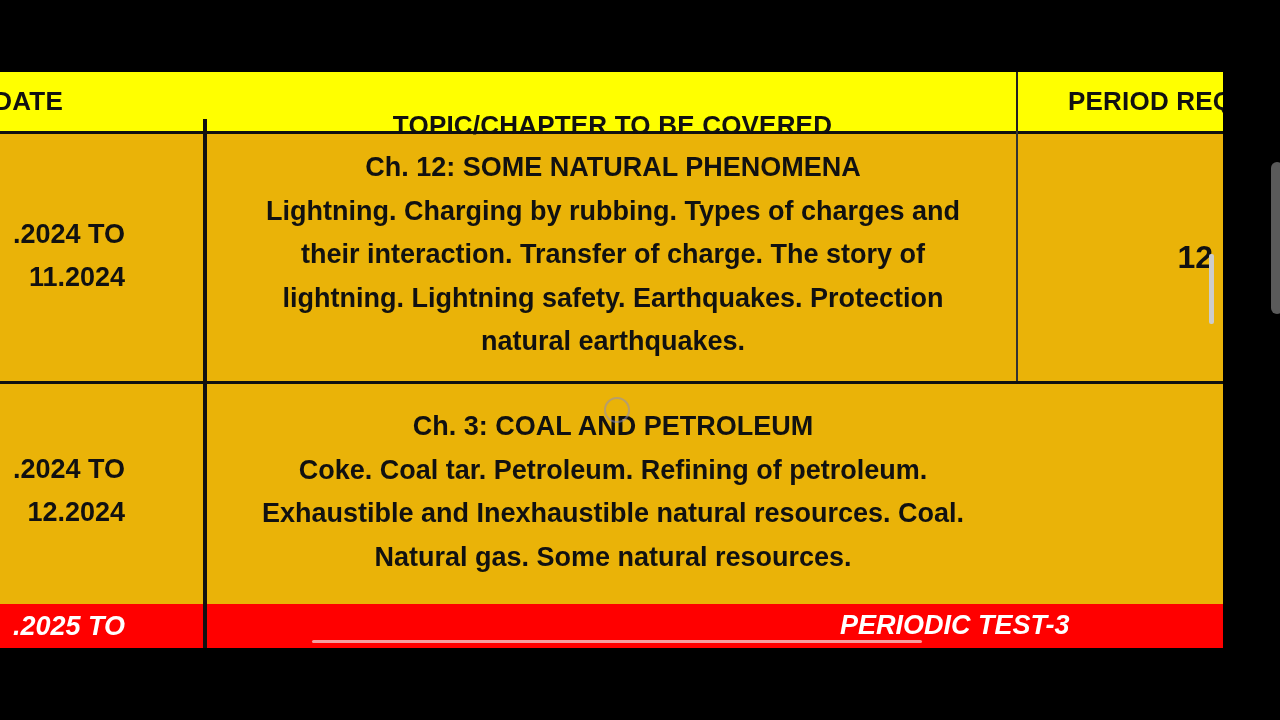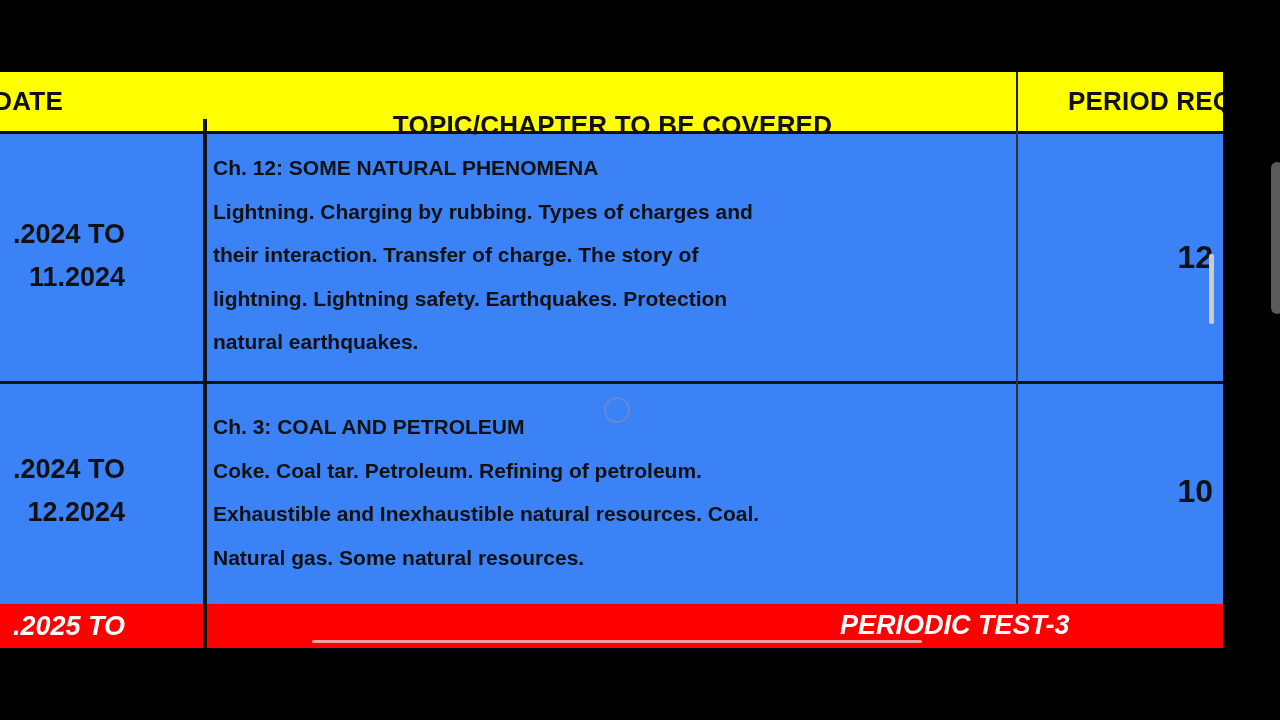--- a/index.html
+++ b/index.html
@@ -3,39 +3,39 @@
   <meta charset="utf-8">
   <style>
     html, body { margin: 0; padding: 0; }
     body {
       width: 1280px; height: 720px; background: #000; overflow: hidden;
       position: relative;
       font-family: "Liberation Sans", "DejaVu Sans", sans-serif;
     }
     .sheet {
       position: absolute; left: 0; top: 72px; width: 1223px; height: 576px;
-      background: #3b82f6; overflow: hidden;
+      background: #eab308; overflow: hidden;
     }
     .row { position: absolute; left: 0; width: 1223px; }
     .cell { position: absolute; top: 0; bottom: 0; box-sizing: border-box; }
     .hdr { top: 0; height: 59px; background: #ffff00; border-bottom: 3px solid #111; }
     .hdr .cell { display: flex; align-items: center; font-weight: bold; font-size: 26px; color: #111; letter-spacing: 0.2px; white-space: nowrap; }
     .c-date { left: 0; width: 203px; }
     .c-topic { left: 203px; width: 815px; border-left: 4px solid #111; }
     .c-period { left: 1016px; width: 207px; border-left: 2px solid #222; }
     .hdr .c-date { justify-content: flex-end; padding-right: 0; overflow: hidden; }
     .hdr .c-date span { margin-right: 140px; }
     .hdr .c-topic { justify-content: center; margin-top: 47px; }
     .hdr .c-period { padding-left: 50px; overflow: hidden; }
 
     .r1 { top: 59px; height: 250px; border-bottom: 3px solid #111; }
     .r2 { top: 309px; height: 223px; border-bottom: 2px solid #444; }
     .r1 .c-period, .r2 .c-period { border-left: 2px solid #333; }
     .date-text { position: absolute; right: 78px; font-weight: bold; font-size: 27px; line-height: 43px; color: #111; text-align: right; white-space: nowrap; }
-    .topic-text { position: absolute; left: 6px; top: 18px; font-weight: bold; font-size: 21px; line-height: 43.5px; color: #111; width: 800px; }
+    .topic-text { position: absolute; left: 6px; top: 18px; font-weight: bold; font-size: 27px; line-height: 43.5px; color: #111; width: 800px; text-align: center; }
     .topic-text .line { display: block; white-space: nowrap; }
     .period-num { position: absolute; right: 10px; font-weight: bold; font-size: 32px; color: #111; }
 
     .r3 { top: 532px; height: 44px; background: #ff0000; }
     .r3 .cell { display: flex; align-items: center; color: #fff; font-weight: bold; font-size: 27px; white-space: nowrap; font-style: italic; }
     .r3 .c-date { justify-content: flex-end; }
     .r3 .c-date span { margin-right: 78px; }
     .r3 .c-rest { left: 203px; width: 1020px; border-left: 4px solid #111; text-align: center; }
     .r3 .test-label { position: absolute; left: 633px; top: 6px; font-size: 27px; }
     .r3 .underline { position: absolute; left: 105px; top: 36px; width: 610px; height: 3px; background: #f4a0a0; border-radius: 2px; }
@@ -86,23 +86,20 @@
       </div>
     </div>
     <div class="cell c-topic">
       <div class="topic-text" style="top:24px">
         <span class="line">Ch. 3: COAL AND PETROLEUM</span>
         <span class="line">Coke. Coal tar. Petroleum. Refining of petroleum.</span>
         <span class="line">Exhaustible and Inexhaustible natural resources. Coal.</span>
         <span class="line">Natural gas. Some natural resources.</span>
       </div>
     </div>
-    <div class="cell c-period">
-      <div class="period-num" style="top:92px">10</div>
-    </div>
   </div>
 
   <div class="row r3">
     <div class="cell c-date">
         <span>.2025 TO</span>
       </div>
     <div class="cell c-rest">
       <span class="test-label">PERIODIC TEST-3</span>
       <div class="underline"></div>
     </div>

